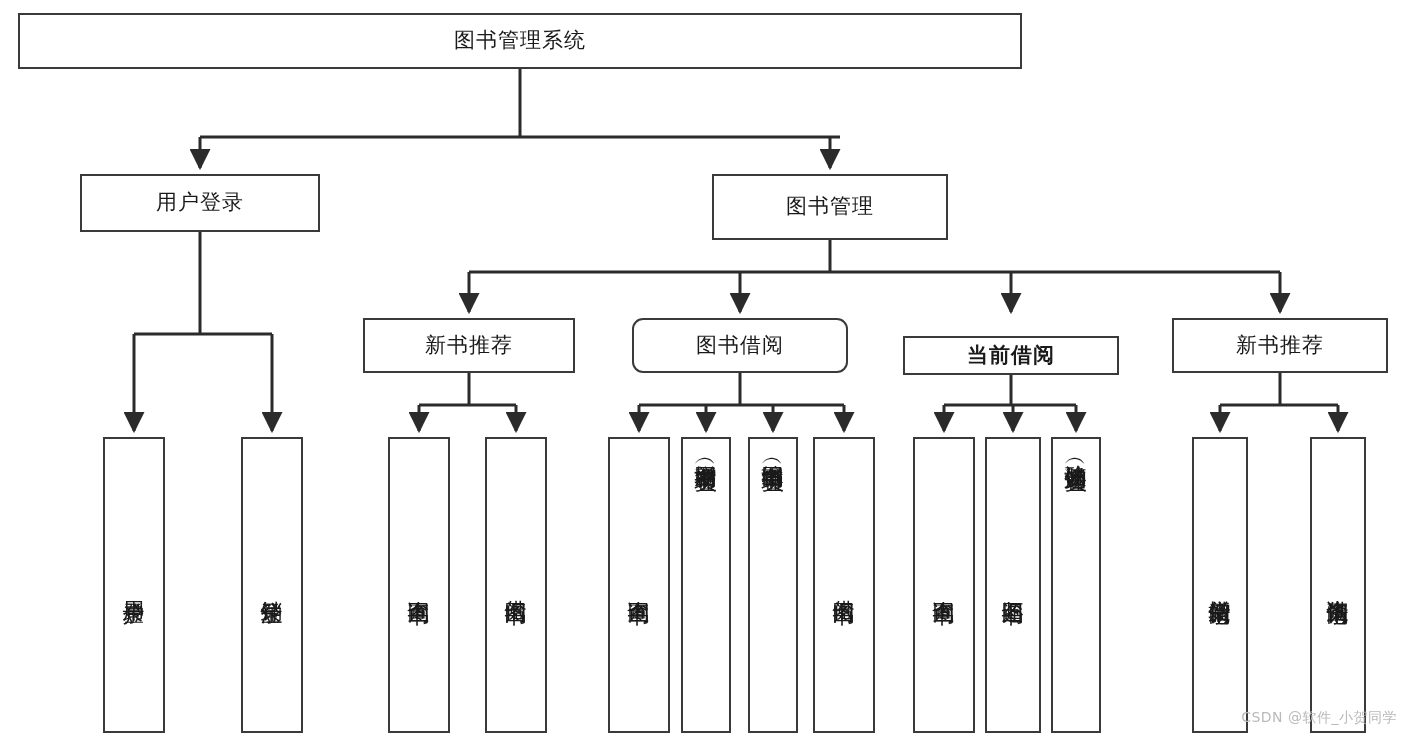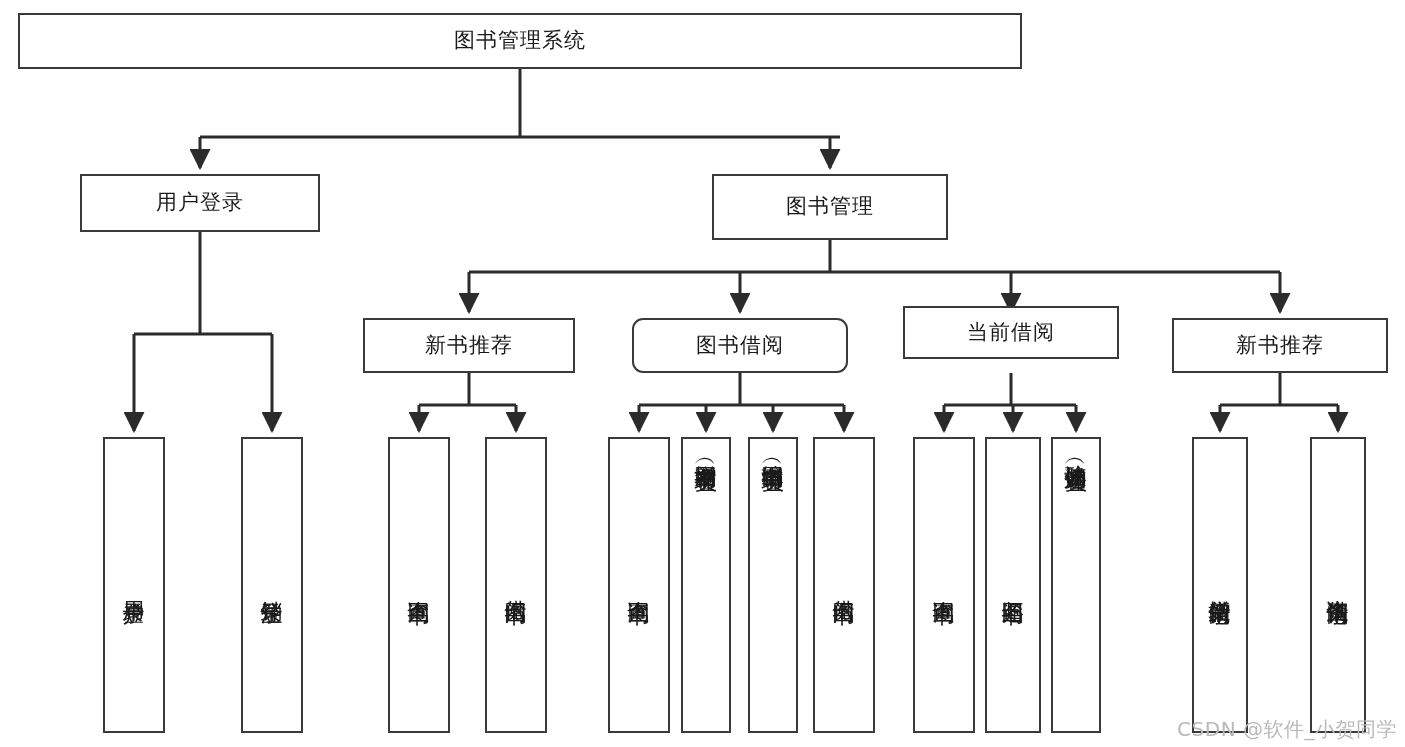--- a/index.html
+++ b/index.html
@@ -55,22 +55,22 @@
     letter-spacing: 1px;
     white-space: nowrap;
   }
   .node-v.vcenter {
     align-items: center;
     padding-top: 0;
   }
   #watermark {
     position: absolute;
     right: 8px;
-    bottom: 4px;
-    font-size: 20px;
+    bottom: 20px;
+    font-size: 14px;
     color: #b9b9b9;
     white-space: nowrap;
     letter-spacing: 0.5px;
   }
 </style>
 </head>
 <body>
 
 <div id="diagram">
 
@@ -134,21 +134,21 @@
   <div class="node node-h" style="left:712px; top:174px; width:236px; height:66px;">
     <span class="label">图书管理</span>
   </div>
 
   <div class="node node-h" style="left:363px; top:318px; width:212px; height:55px;">
     <span class="label">新书推荐</span>
   </div>
   <div class="node node-h" style="left:632px; top:318px; width:216px; height:55px;border-radius:11px;">
     <span class="label">图书借阅</span>
   </div>
-  <div class="node node-h" style="left:903px; top:306px; width:216px; height:53px;">
+  <div class="node node-h" style="left:903px; top:336px; width:216px; height:39px;font-weight:bold;">
     <span class="label">当前借阅</span>
   </div>
   <div class="node node-h" style="left:1172px; top:318px; width:216px; height:55px;">
     <span class="label">新书推荐</span>
   </div>
 
   <div class="node node-v vcenter" style="left:103px; top:437px; width:62px; height:296px;">
     <span class="label">用户登录</span>
   </div>
   <div class="node node-v vcenter" style="left:241px; top:437px; width:62px; height:296px;">

